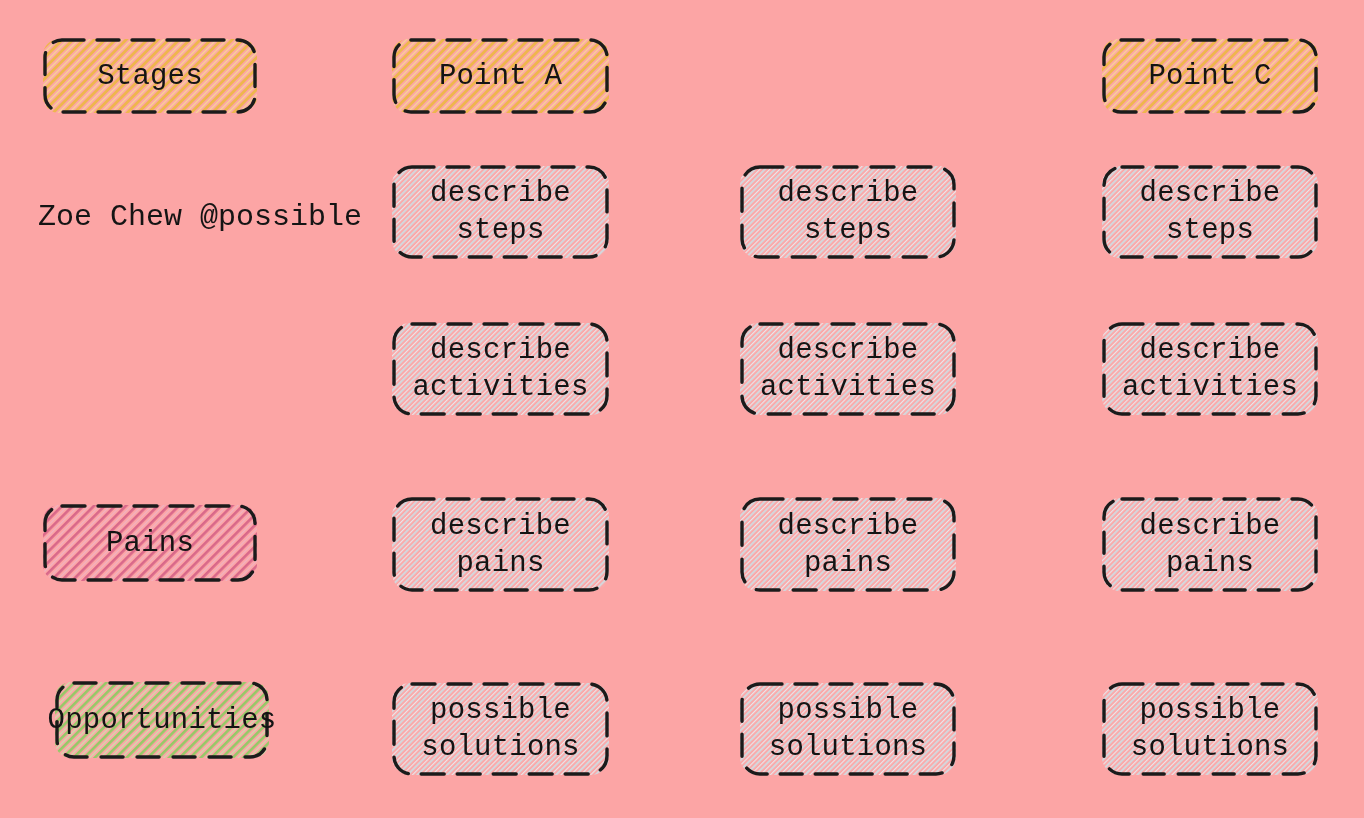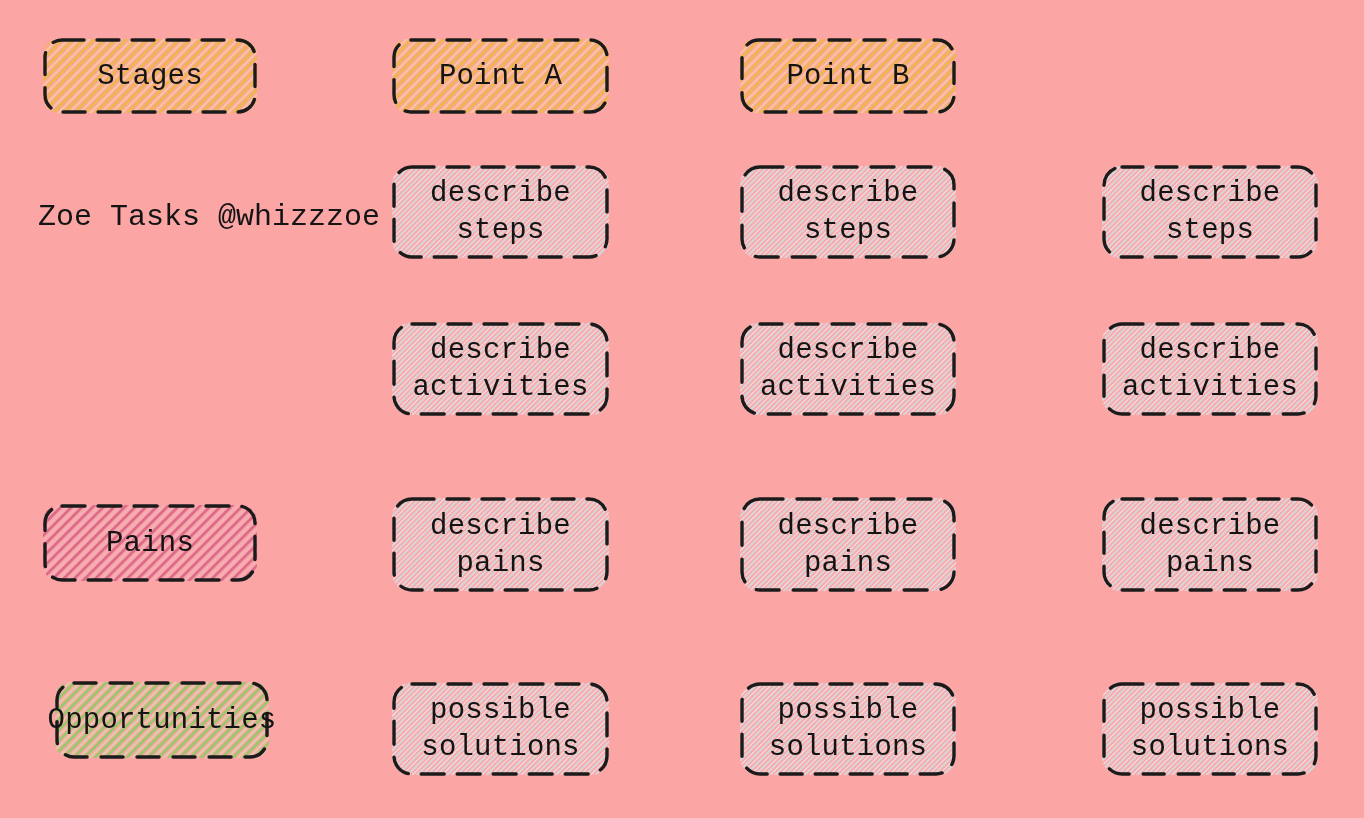--- a/index.html
+++ b/index.html
@@ -92,30 +92,30 @@
   </div>
 
   <div class="cell" style="left:391px; top:37px; width:219px; height:78px;">
     <svg width="219" height="78">
       <rect x="1" y="2" width="217" height="74" rx="16" fill="url(#hatch-orange)"></rect>
       <rect class="frame-stroke" x="3" y="3" width="213" height="72" rx="17" stroke-dasharray="23 13"></rect>
     </svg>
     <span class="label">Point A</span>
   </div>
 
-  <div class="cell" style="left:739px; top:37px; width:218px; height:78px;">
+
+  <div class="cell" style="left:1101px; top:37px; width:218px; height:78px;">
     <svg width="218" height="78">
       <rect x="1" y="2" width="216" height="74" rx="16" fill="url(#hatch-orange)"></rect>
-      <rect class="frame-stroke" x="3" y="3" width="212" height="72" rx="17" stroke-dasharray="21 14"></rect>
-    </svg>
-    <span class="label">Point B</span>
-  </div>
-
-
-  <div class="attribution">Zoe Tasks @whizzzoe</div>
+      <rect class="frame-stroke" x="3" y="3" width="212" height="72" rx="17" stroke-dasharray="22 14"></rect>
+    </svg>
+    <span class="label">Point C</span>
+  </div>
+
+  <div class="attribution">Zoe Chew @possible</div>
 
   <div class="cell" style="left:391px; top:164px; width:219px; height:96px;">
     <svg width="219" height="96">
       <rect x="1" y="2" width="217" height="92" rx="18" fill="url(#hatch-gray)"></rect>
       <rect class="frame-stroke" x="3" y="3" width="213" height="90" rx="18" stroke-dasharray="22 13"></rect>
     </svg>
     <span class="label">describe
 steps</span>
   </div>
 

